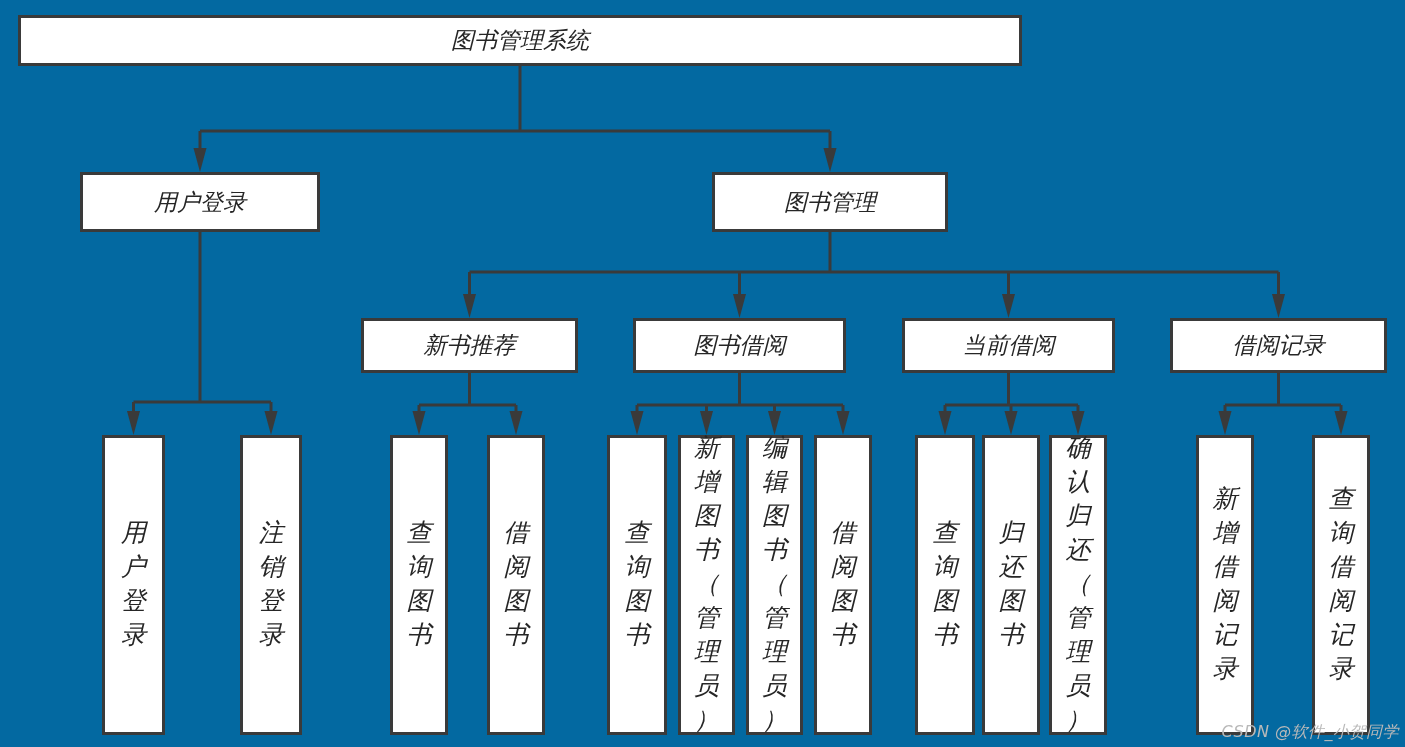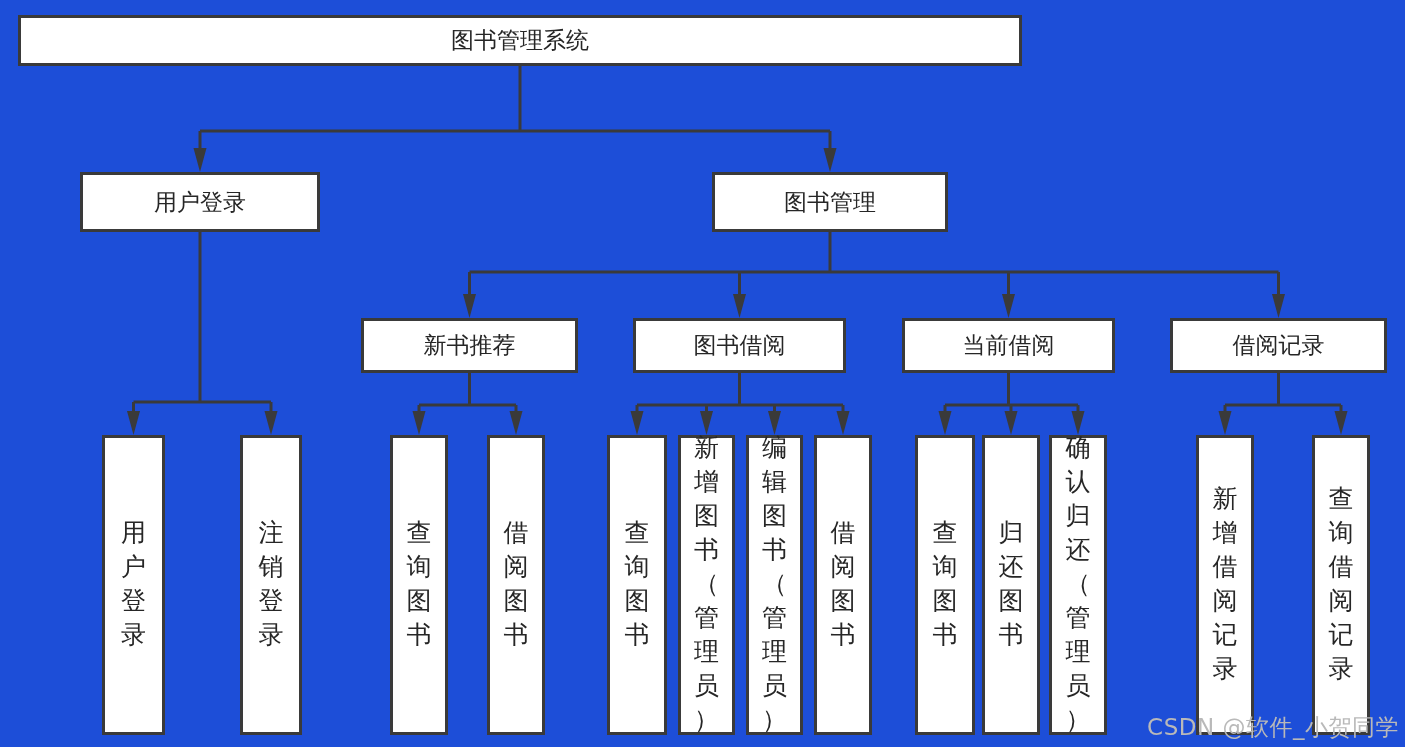--- a/index.html
+++ b/index.html
@@ -10,21 +10,22 @@
   body {
     width: 1405px;
     height: 747px;
     overflow: hidden;
     font-family: "DejaVu Sans", "Liberation Sans", sans-serif;
   }
   #diagram-root {
     position: relative;
     width: 1405px;
     height: 747px;
-    background: #1d4ed8;
+    background: #0369a1;
+    font-style: italic;
   }
   svg#tree-svg {
     position: absolute;
     left: 0;
     top: 0;
     width: 1405px;
     height: 747px;
     display: block;
   }
   .node-box {
@@ -54,21 +55,21 @@
     font-family: "DejaVu Sans", "Liberation Sans", sans-serif;
     font-size: 25px;
     text-anchor: middle;
     dominant-baseline: middle;
   }
   .watermark-text {
     position: absolute;
     right: 6px;
     bottom: 4px;
     font-family: "DejaVu Sans", "Liberation Sans", sans-serif;
-    font-size: 23px;
+    font-size: 16px;
     color: #b9b9b9;
     white-space: nowrap;
     letter-spacing: 0.5px;
   }
 </style>
 </head>
 <body>
 
 <div id="diagram-root">
   <svg id="tree-svg" viewBox="0 0 1405 747">

